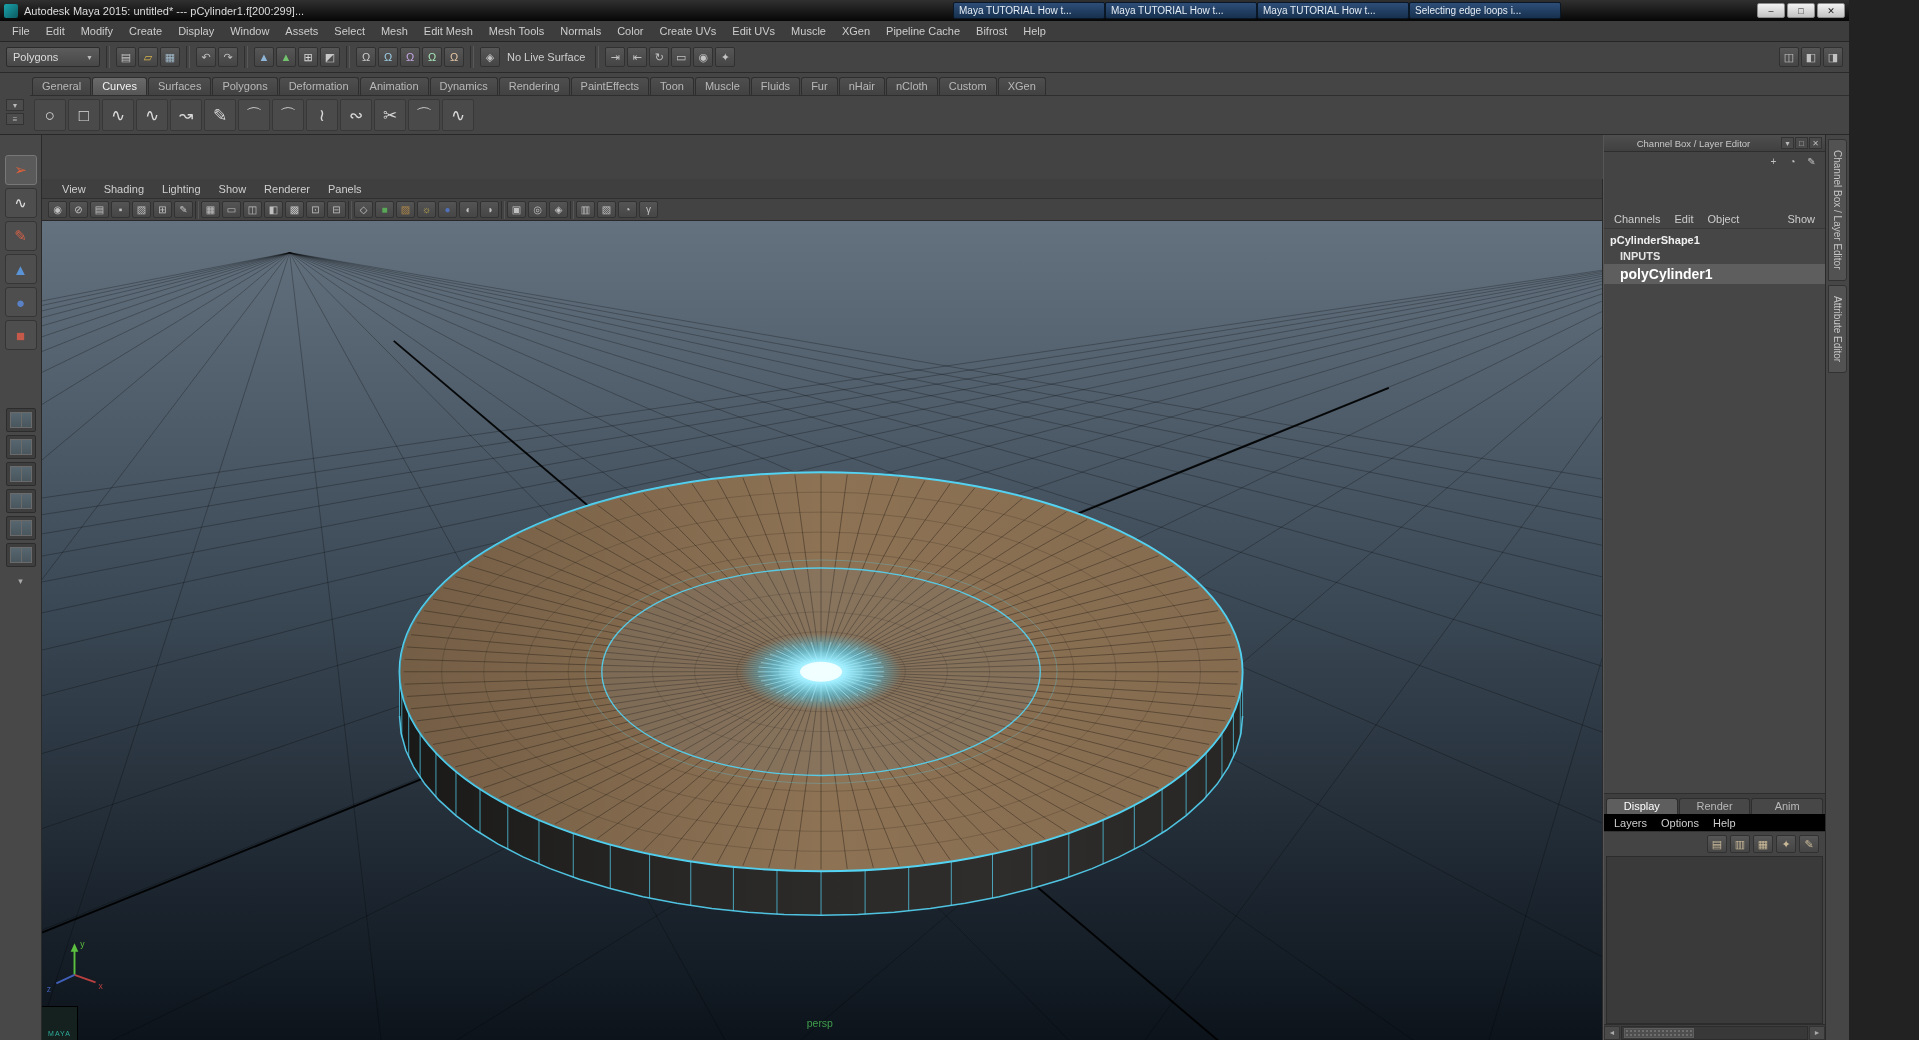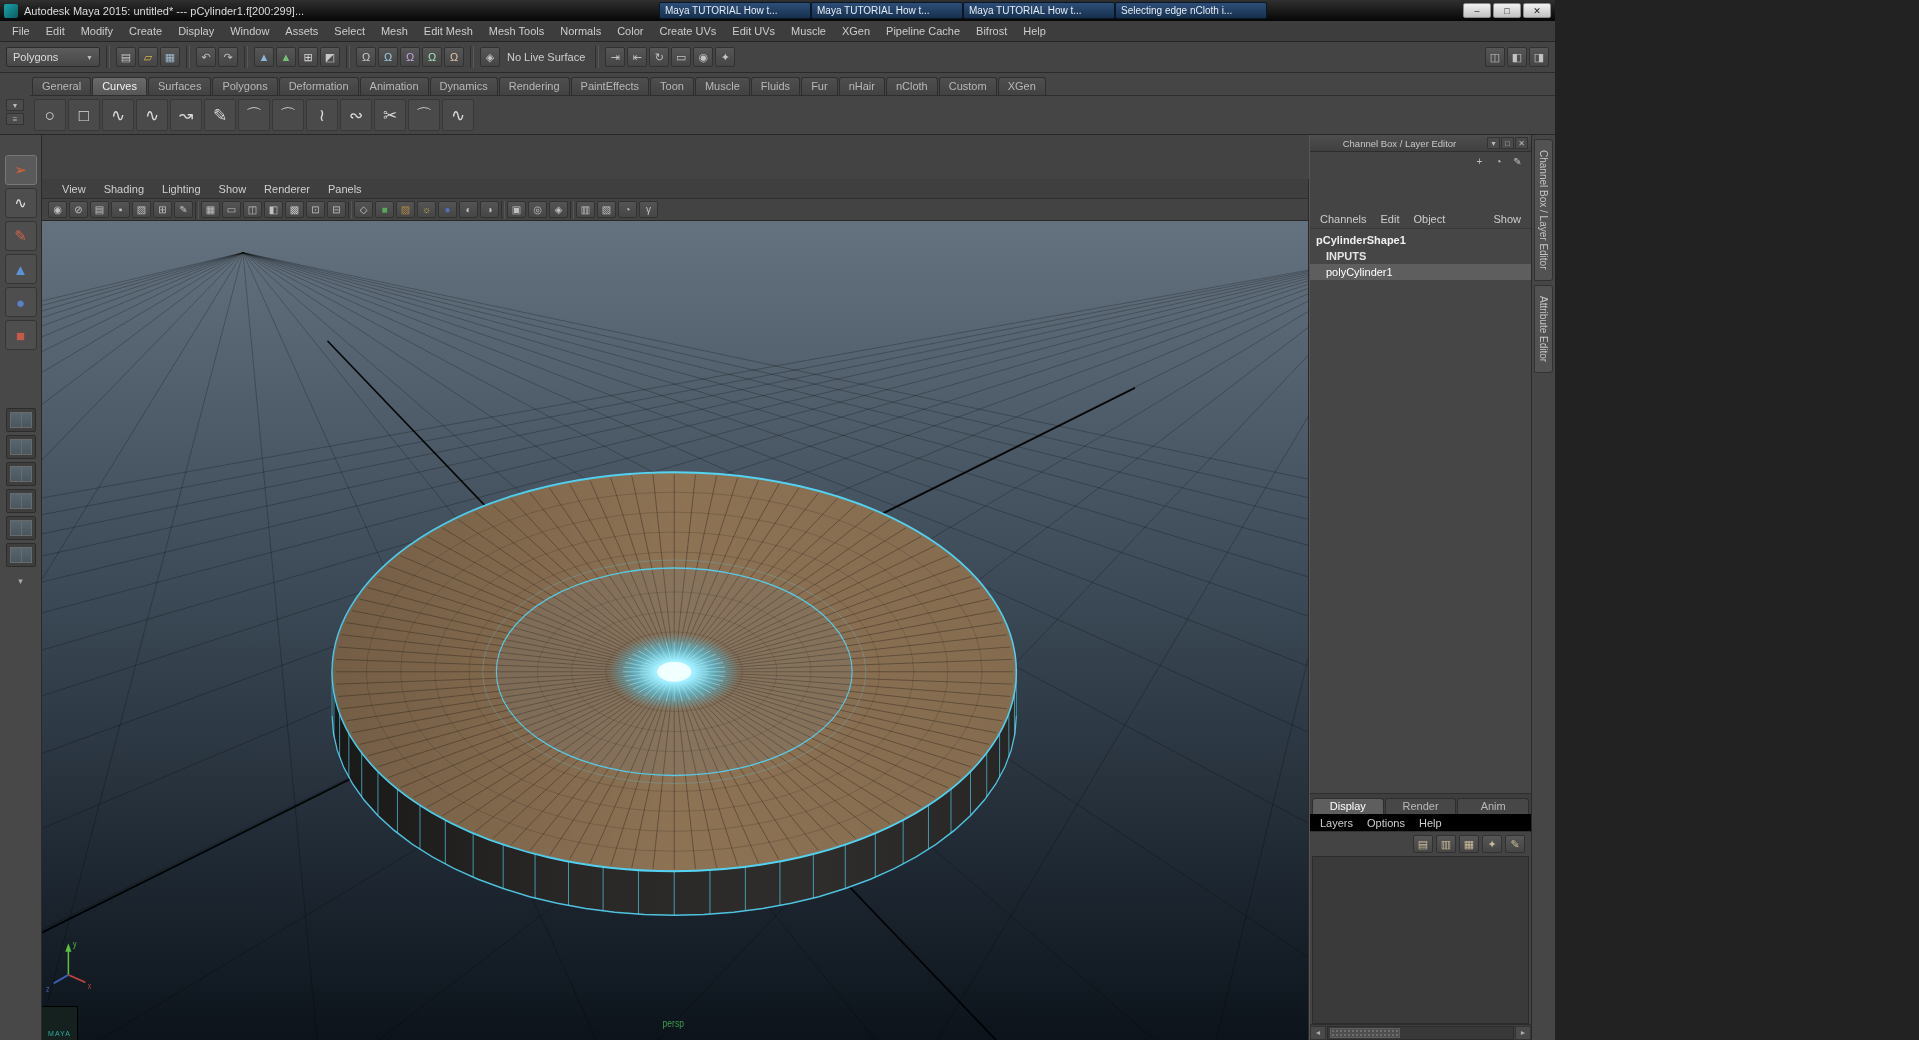--- a/index.html
+++ b/index.html
@@ -1,17 +1,17 @@
 <!DOCTYPE html>
 <html><head>
 <meta charset="utf-8">
 <style>
   html,body{margin:0;padding:0;background:#222;}
   *{box-sizing:border-box;font-family:"Liberation Sans",sans-serif;}
-  .app{width:1555px;height:1040px;display:flex;flex-direction:column;background:#434343;overflow:hidden;}
+  .app{width:1849px;height:1040px;display:flex;flex-direction:column;background:#434343;overflow:hidden;}
 
   
   .titlebar{height:21px;display:flex;align-items:center;background:linear-gradient(#303030,#060606);padding:0 4px;gap:6px;flex:0 0 auto;}
   .maya-badge{width:14px;height:14px;border-radius:2px;background:linear-gradient(135deg,#1ba4ac,#0b5a60);flex:0 0 auto;}
   .title-text{color:#dcdcdc;font-size:11px;white-space:nowrap;}
   .task-tabs{display:flex;gap:0;margin-left:auto;}
   .task-tab{width:152px;height:17px;display:flex;align-items:center;background:linear-gradient(#2e4e78,#16304e);border:1px solid #0a1726;border-radius:2px;padding:0 5px;overflow:hidden;}
   .task-label{color:#e4ecf4;font-size:10px;white-space:nowrap;overflow:hidden;text-overflow:ellipsis;}
   .win-controls{display:flex;gap:2px;margin-left:190px;}
   .win-btn{width:28px;height:15px;display:flex;align-items:center;justify-content:center;font-size:9px;color:#1a1a1a;background:linear-gradient(#f2f2f2,#c2c2c2);border:1px solid #8a8a8a;border-radius:2px;}
@@ -73,21 +73,21 @@
   .ch-header-btns{display:flex;}
   .hbtn{width:13px;height:12px;font-size:8px;color:#bbb;display:flex;align-items:center;justify-content:center;background:#4a4a4a;border:1px solid #333;margin-left:1px;}
   .ch-toolbar{height:18px;display:flex;justify-content:flex-end;align-items:center;gap:4px;padding:0 6px;flex:0 0 auto;}
   .chticon{width:15px;height:14px;font-size:10px;color:#c0c0c0;display:flex;align-items:center;justify-content:center;}
   .ch-menus{height:20px;display:flex;align-items:center;gap:2px;padding:0 4px;border-bottom:1px solid #383838;flex:0 0 auto;margin-top:39px;}
   .ch-menu{color:#cdcdcd;font-size:11px;padding:0 6px;}
   .ch-menu:last-child{margin-left:auto;}
   .ch-body{flex:1;background:#464646;padding-top:3px;overflow:hidden;min-height:0;}
   .ch-shape{font-weight:bold;color:#f0f0f0;font-size:11px;padding:2px 6px;}
   .ch-inputs{font-weight:bold;color:#e4e4e4;font-size:11px;padding:2px 16px;}
-  .ch-node{background:#5e5e5e;color:#fff;font-size:11px;font-weight:normal;padding:2px 6px 2px 16px;}
+  .ch-node{background:#5e5e5e;color:#fff;font-size:14px;font-weight:bold;padding:2px 6px 2px 16px;}
 
   .layer-ed{height:247px;display:flex;flex-direction:column;border-top:1px solid #2e2e2e;flex:0 0 auto;}
   .le-tabs{height:20px;display:flex;align-items:flex-end;gap:1px;background:#3e3e3e;padding:2px 2px 0;}
   .le-tab{flex:1;text-align:center;font-size:11px;color:#b8b8b8;background:#474747;border:1px solid #2e2e2e;border-bottom:none;border-radius:3px 3px 0 0;padding:1px 6px 2px;}
   .le-tab.active{background:#5e5e5e;color:#fff;}
   .le-menus{height:18px;display:flex;align-items:center;gap:2px;background:#000000;border-bottom:1px solid #333;padding:0 4px;}
   .le-menu{color:#cdcdcd;font-size:11px;padding:0 6px;}
   .le-icons{height:24px;display:flex;align-items:center;justify-content:flex-end;gap:3px;padding:0 6px;background:#444;}
   .le-icon{width:20px;height:18px;display:flex;align-items:center;justify-content:center;background:linear-gradient(#565656,#454545);border:1px solid #313131;border-radius:2px;color:#c9b998;font-size:11px;}
   .le-list{flex:1;background:#3a3a3a;border:1px solid #2c2c2c;margin:0 2px;}
@@ -111,21 +111,21 @@
         <div class="task-tab">
         <span class="task-label">Maya TUTORIAL How t...</span>
       </div>
         <div class="task-tab">
         <span class="task-label">Maya TUTORIAL How t...</span>
       </div>
         <div class="task-tab">
         <span class="task-label">Maya TUTORIAL How t...</span>
       </div>
         <div class="task-tab">
-        <span class="task-label">Selecting edge nCloth i...</span>
+        <span class="task-label">Selecting edge loops i...</span>
       </div>
       </div>
     <div class="win-controls">
         <div class="win-btn">–</div>
         <div class="win-btn">□</div>
         <div class="win-btn">✕</div>
       </div>
   </div>
 
   <div class="menubar">

